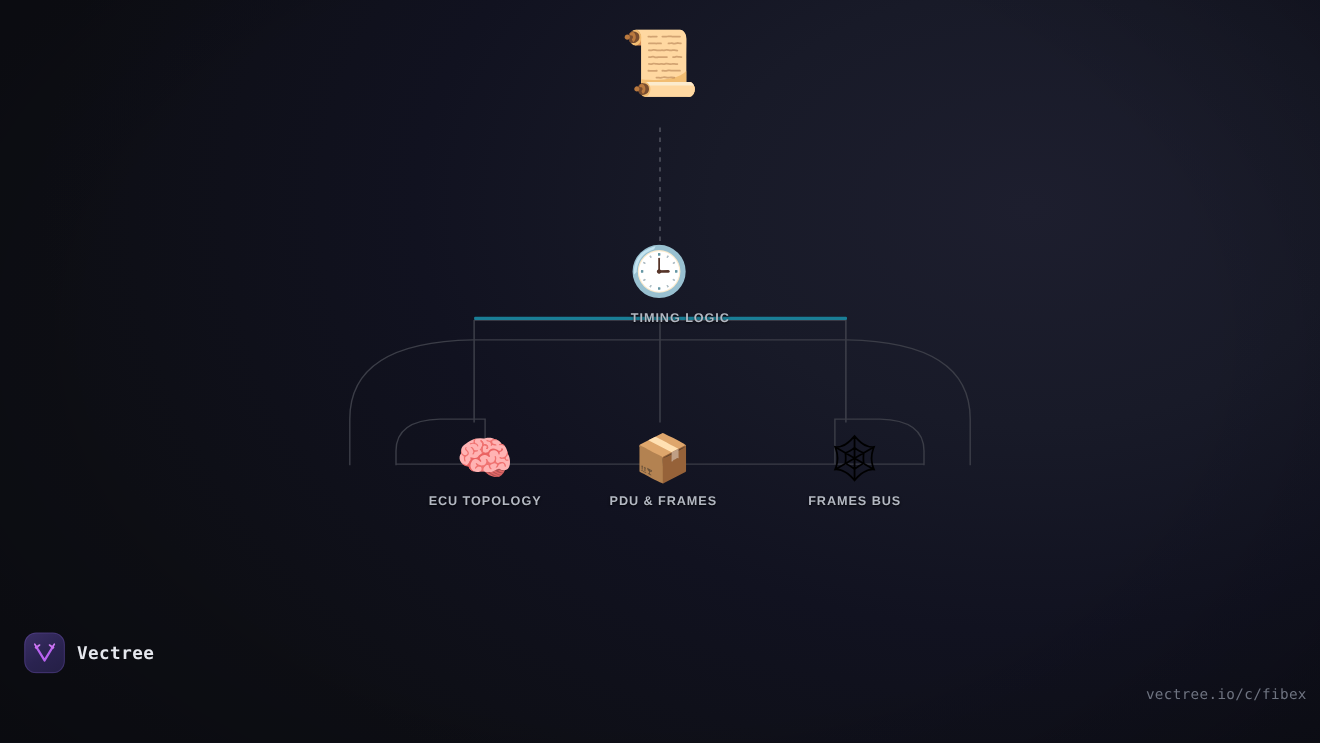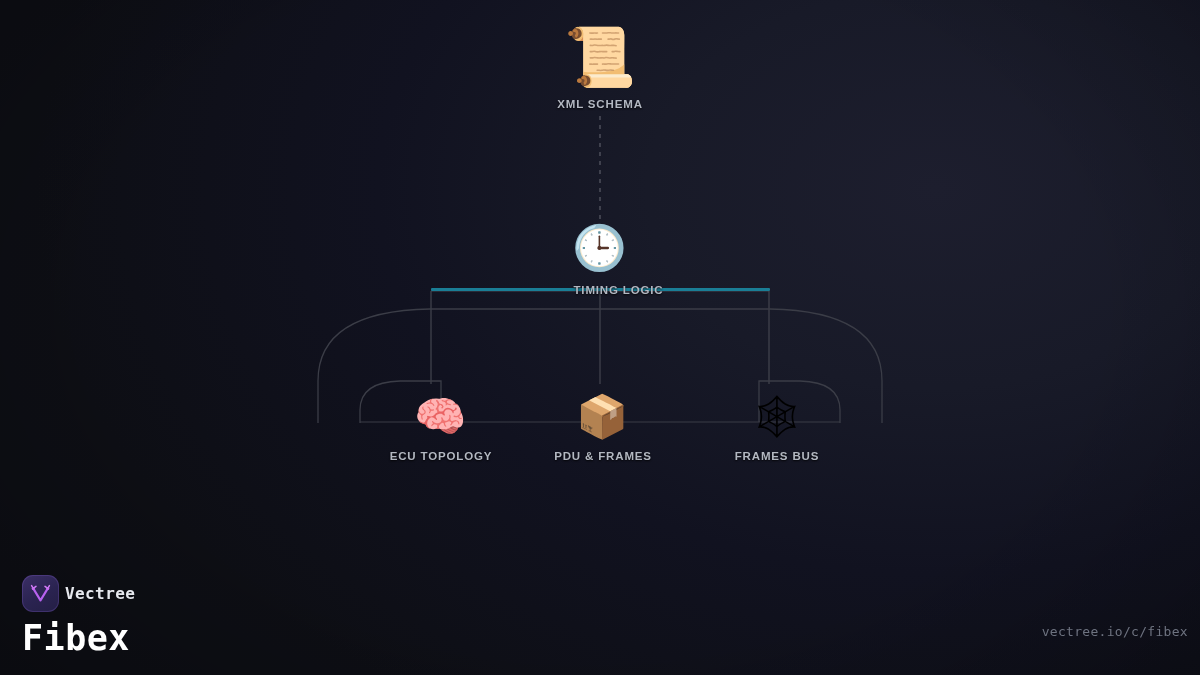--- a/index.html
+++ b/index.html
@@ -61,21 +61,21 @@
   
   #accent-bar {
     position:absolute;
     left:431px; top:288px; width:339px; height:3px;
     background:#1a7e96;
     border-radius:1px;
   }
 
   
   #brand { position:absolute; left:22px; top:575px; }
-  #brand-row { display:flex; align-items:center; gap:6px; }
+  #brand-row { display:flex; align-items:center; gap:11px; }
   #brand-mark {
     width:37px; height:37px; border-radius:11px;
     background:linear-gradient(150deg,#3b2f66 0%,#2a2350 55%,#241f45 100%);
     box-shadow:0 0 0 1px rgba(150,110,230,0.22) inset;
     display:flex; align-items:center; justify-content:center;
   }
   #brand-name {
     font-family:"DejaVu Sans Mono", monospace;
     font-size:16px; font-weight:bold;
     color:#e6e8ee; letter-spacing:0.4px;
@@ -114,21 +114,20 @@
 
     <line x1="360" y1="422" x2="840" y2="422" stroke="#3b3d47" stroke-width="1.2"></line>
   </svg>
 
   <div class="vignette"></div>
 
   <div id="accent-bar"></div>
 
   <div class="node" id="node-root">
     <span class="glyph">📜</span>
-    <span class="caption">XML SCHEMA</span>
   </div>
 
   <div class="node" id="node-mid">
     <span class="glyph">🕒</span>
     <span class="caption">TIMING LOGIC</span>
   </div>
 
   <div class="node leaf" id="node-ecu">
     <span class="glyph">🧠</span>
     <span class="caption">ECU TOPOLOGY</span>
@@ -148,18 +147,17 @@
         <svg width="21" height="19" viewBox="0 0 21 19" aria-hidden="true">
           <path d="M3.2 4.4 L10.5 16.4 L17.8 4.4" fill="none" stroke="#b862f0" stroke-width="2.1" stroke-linecap="round" stroke-linejoin="round"></path>
           <path d="M3.2 4.4 L1.6 1.6 M3.2 4.4 L6.0 2.4" fill="none" stroke="#d07cf5" stroke-width="1.5" stroke-linecap="round"></path>
           <path d="M17.8 4.4 L19.4 1.6 M17.8 4.4 L15.0 2.4" fill="none" stroke="#d07cf5" stroke-width="1.5" stroke-linecap="round"></path>
           <circle cx="3.2" cy="4.4" r="1.5" fill="#c96ef2"></circle>
           <circle cx="17.8" cy="4.4" r="1.5" fill="#c96ef2"></circle>
         </svg>
       </div>
       <span id="brand-name">Vectree</span>
     </div>
-    <div id="brand-title">Fibex</div>
   </div>
 
   <div id="site-url">vectree.io/c/fibex</div>
 
 </div>
 
 </body></html>

